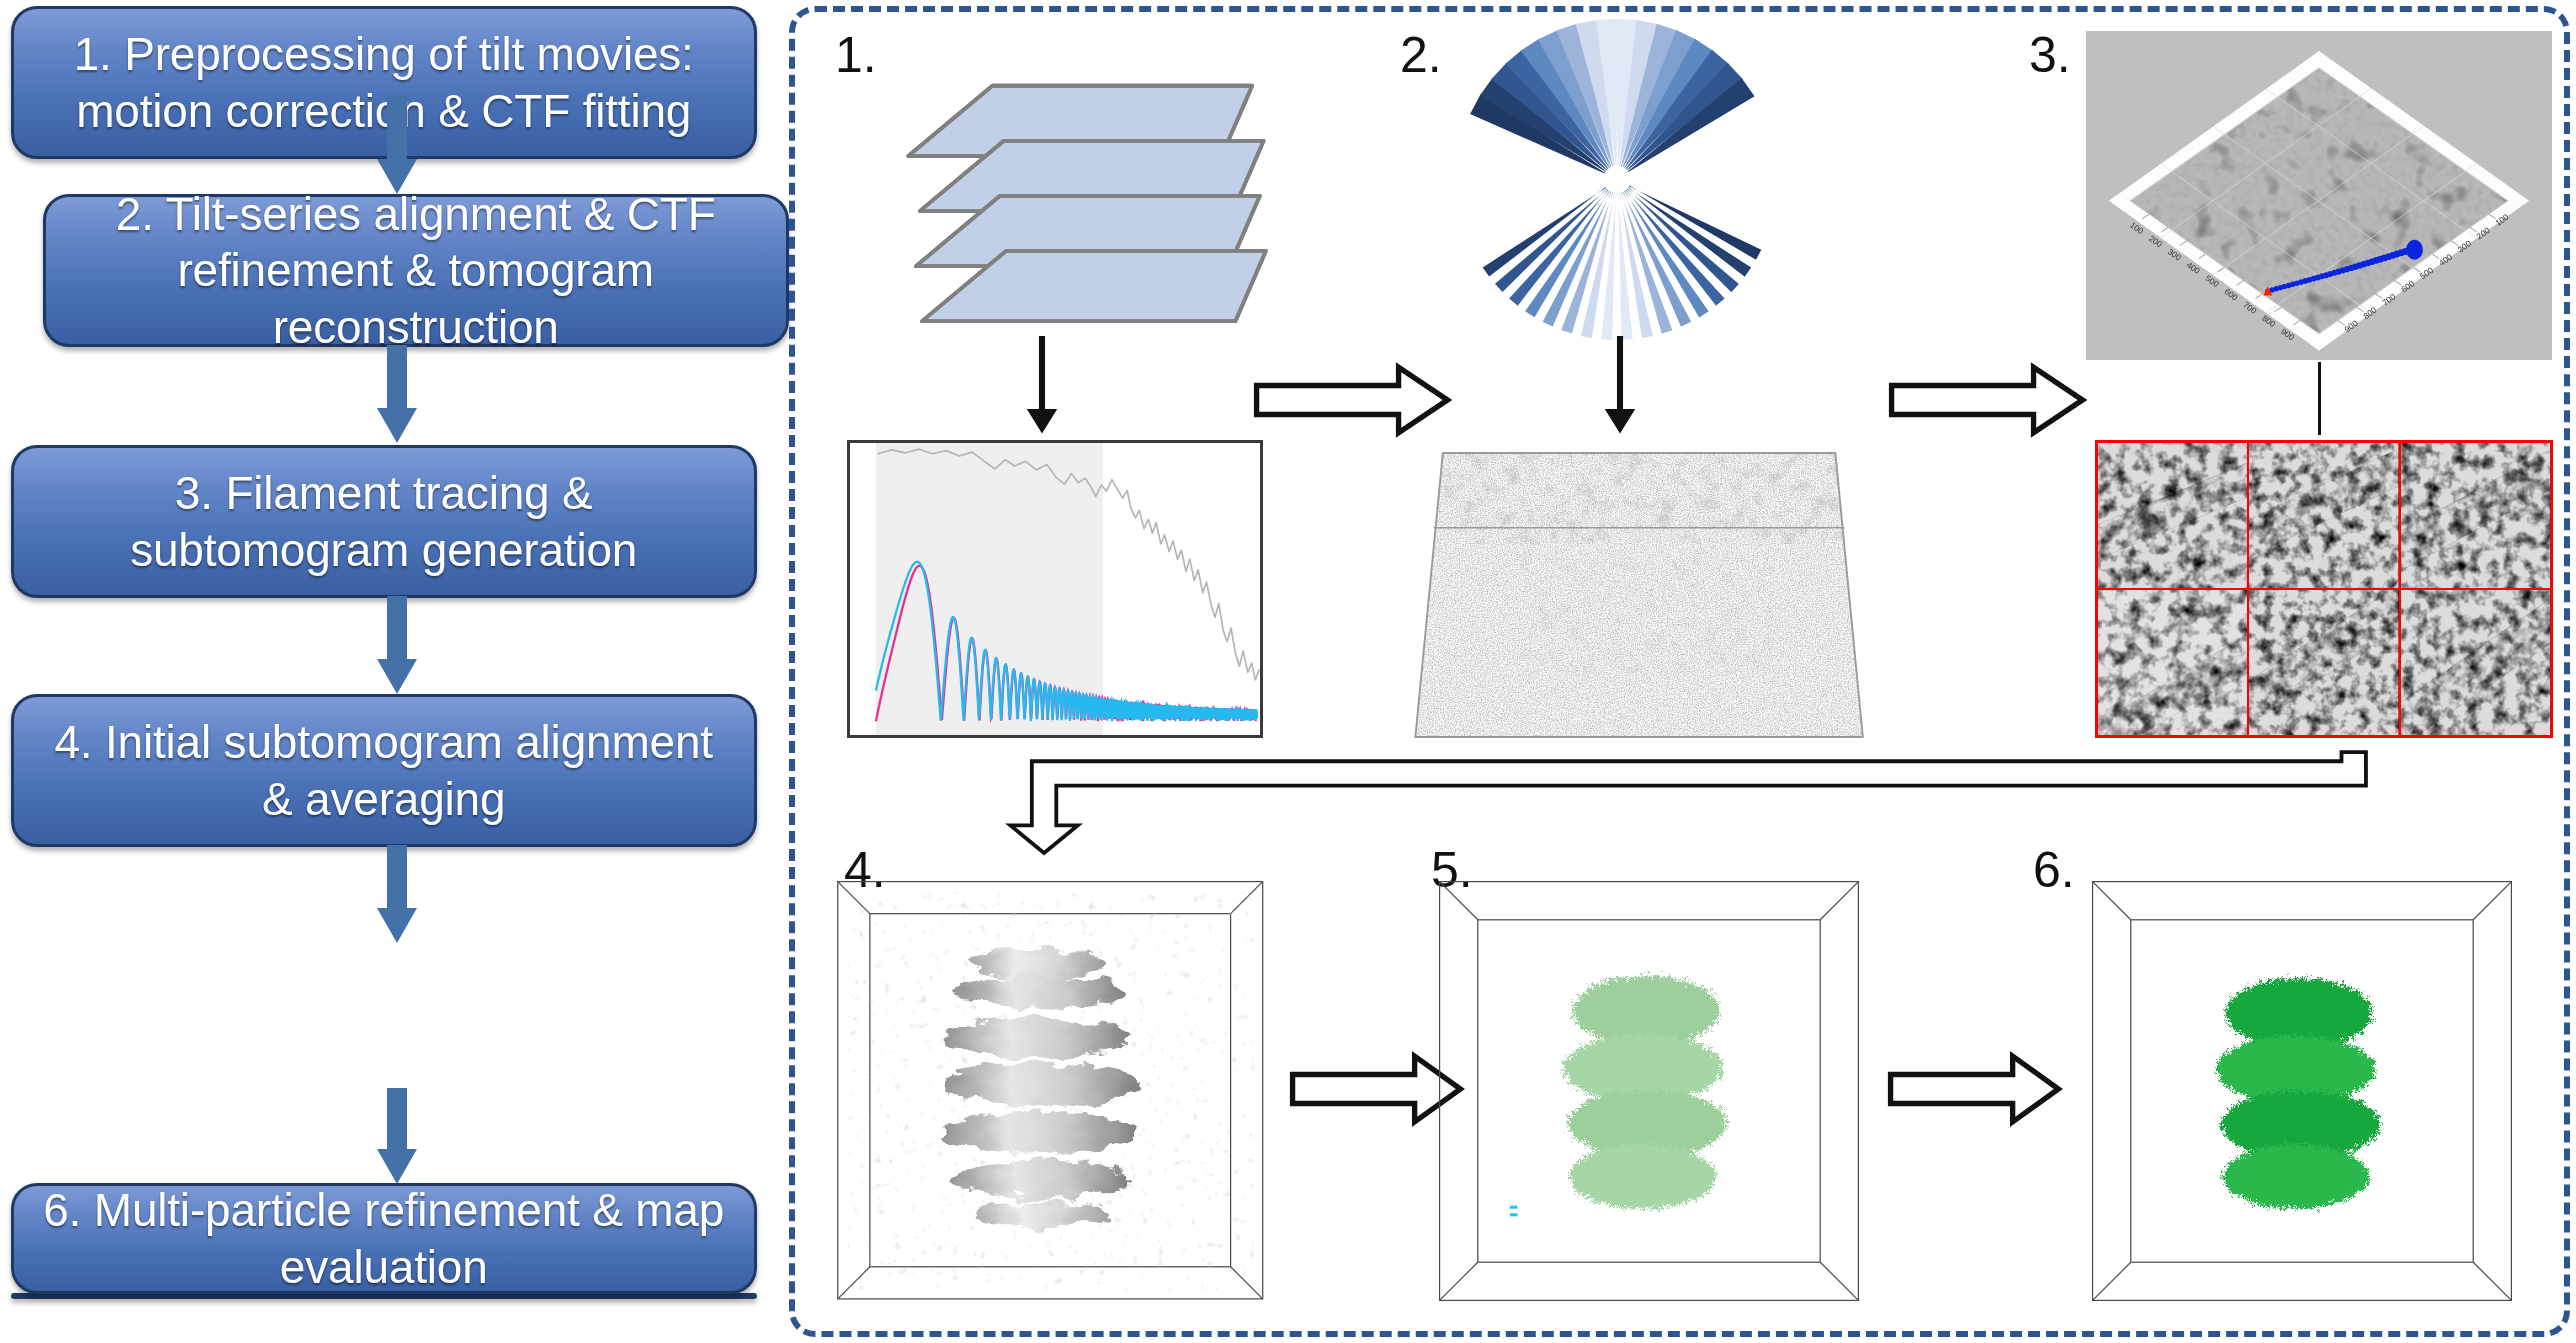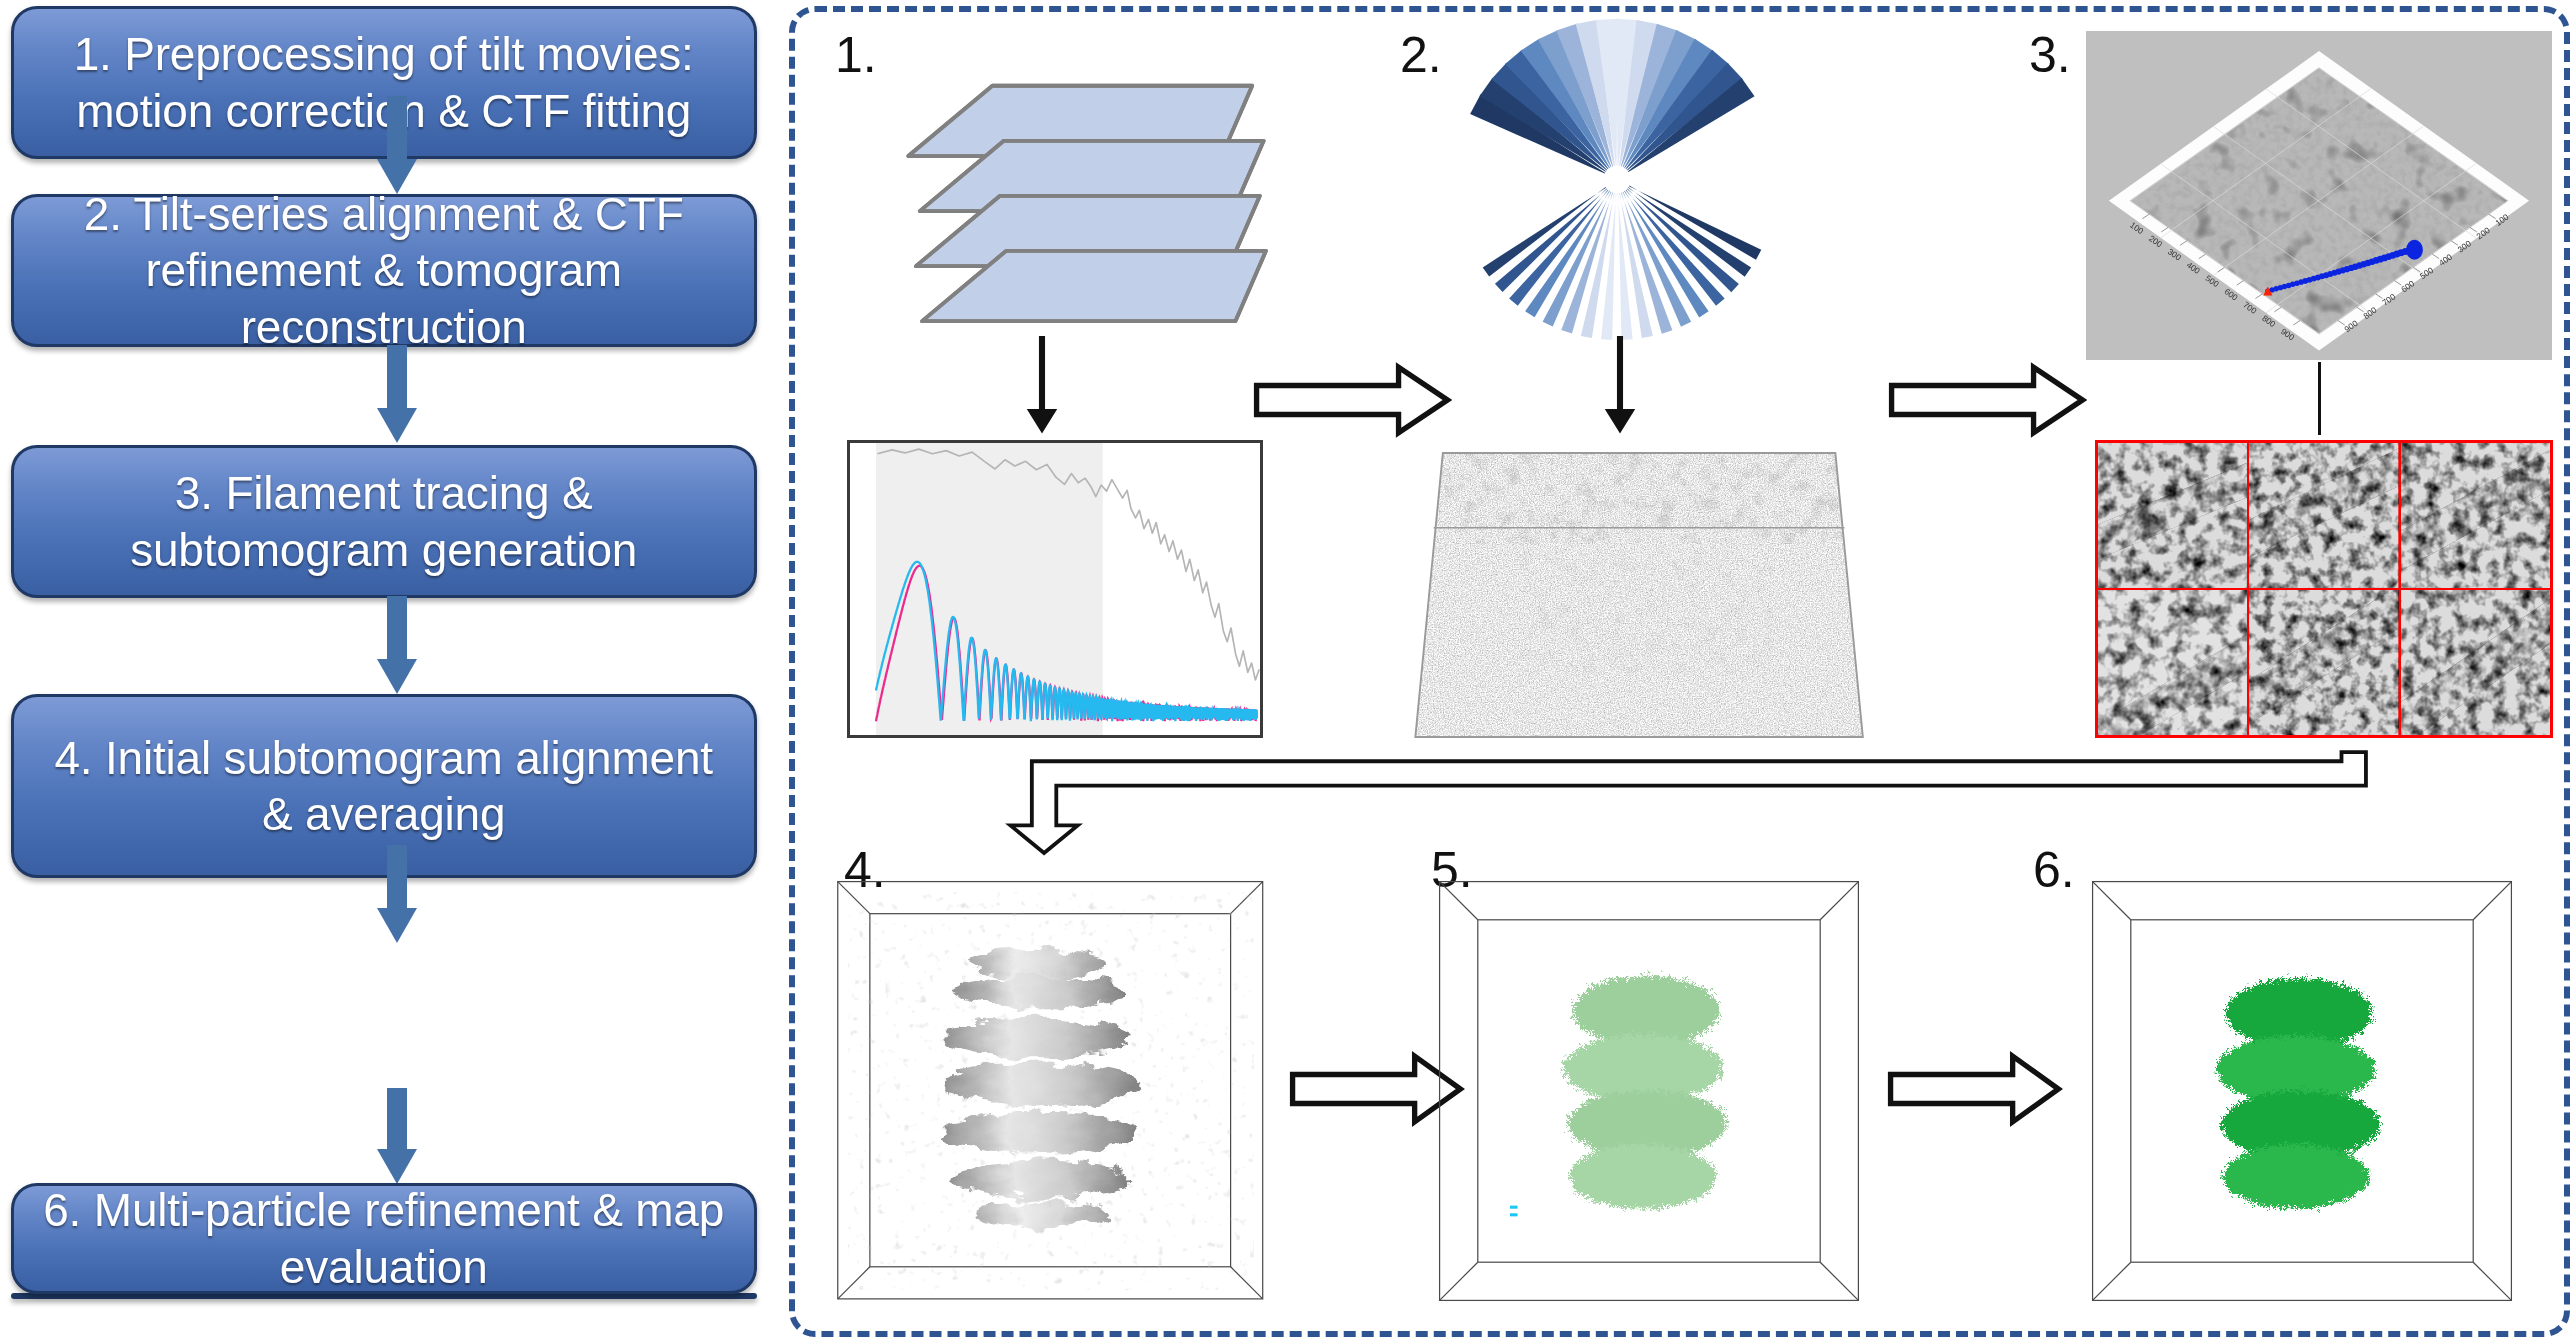--- a/index.html
+++ b/index.html
@@ -84,39 +84,39 @@
 
   <div class="step-box" style="top:6.1px;height:153px;">
     <div class="step-label">1. Preprocessing of tilt movies: motion correction &amp; CTF fitting</div>
   </div>
 
   <div class="v-arrow" style="top: 96px; height: 98px;">
     <div class="stem" style="height:64px;"></div>
     <div class="head" style="top:63px;"></div>
   </div>
 
-  <div class="step-box" style="top: 194px; height: 153px;">
+  <div class="step-box" style="top: 194px; height: 153px; margin-left: 32px;">
     <div class="step-label">2. Tilt-series alignment &amp; CTF refinement &amp; tomogram reconstruction</div>
   </div>
 
   <div class="v-arrow" style="top: 345px; height: 98px;">
     <div class="stem" style="height:64px;"></div>
     <div class="head" style="top:63px;"></div>
   </div>
 
   <div class="step-box" style="top: 445px; height: 153px;">
     <div class="step-label">3. Filament tracing &amp; subtomogram generation</div>
   </div>
 
   <div class="v-arrow" style="top: 596px; height: 98px;">
     <div class="stem" style="height:64px;"></div>
     <div class="head" style="top:63px;"></div>
   </div>
 
-  <div class="step-box" style="top: 694px; height: 184px;">
+  <div class="step-box" style="top: 694px; height: 153px;">
     <div class="step-label">4. Initial subtomogram alignment &amp; averaging</div>
   </div>
 
   <div class="v-arrow" style="top: 845px; height: 98px;">
     <div class="stem" style="height:64px;"></div>
     <div class="head" style="top:63px;"></div>
   </div>
 
 
 </div>

